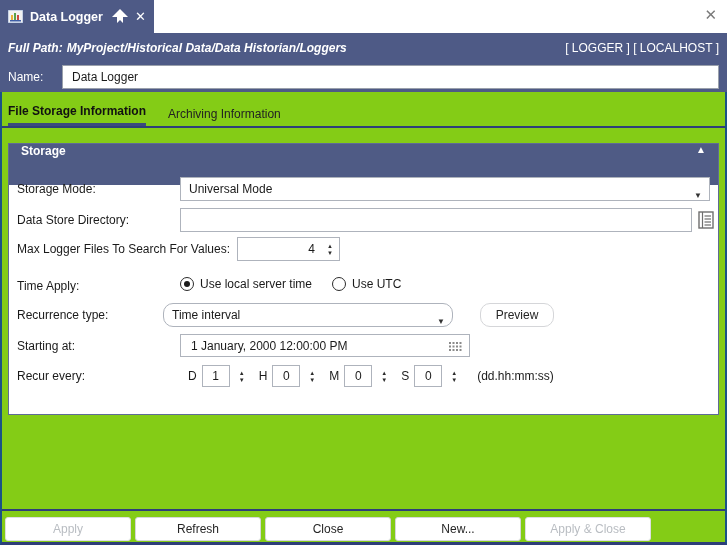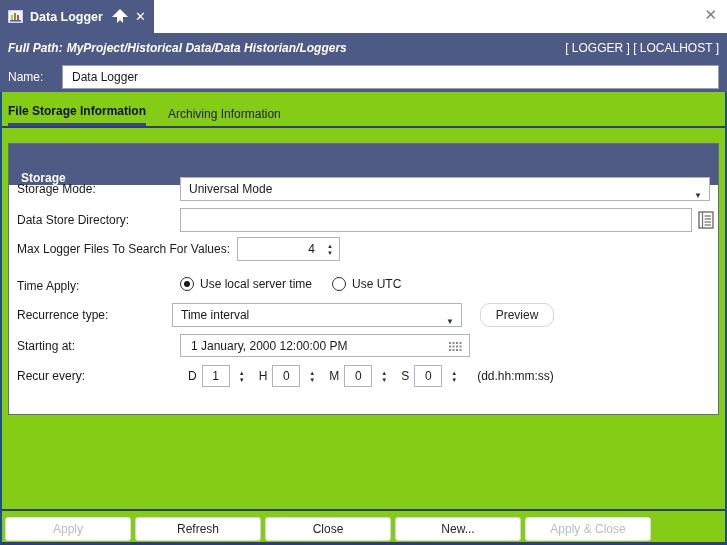--- a/index.html
+++ b/index.html
@@ -35,21 +35,21 @@
   .tabstrip { position:absolute; left:8px; top:100px; height:26px; display:flex; gap:22px; align-items:flex-end; }
   .pg-tab { padding:2px 0 5px 0; cursor:pointer; white-space:nowrap; }
   .pg-tab.active { font-weight:bold; color:#111; border-bottom:3px solid #3b4a7e; }
   .pg-tab.inactive { color:#222; }
   .hrule { position:absolute; left:0; top:126px; width:727px; height:2px; background:#2e3e79; }
 
   
   .groupbox { position:absolute; left:8px; top:143px; width:711px; height:272px;
     border:1px solid #5f6b96; background:#fff; }
   .gb-header { position:absolute; left:0; top:0; right:0; height:41px; background:#4f5b85;
-    color:#fff; display:flex; align-items:flex-end; padding:0 12px; font-weight:bold; }
+    color:#fff; display:flex; align-items:flex-start; padding:0 12px; font-weight:bold; }
   .gb-collapse { margin-left:auto; font-size:10px; cursor:pointer; }
 
   .row-label { position:absolute; left:8px; height:24px; line-height:24px; white-space:nowrap; }
   .ctl { position:absolute; height:24px; border:1px solid #aeb3bc; background:#fff; }
   .dropdown { padding:0 20px 0 8px; line-height:22px; cursor:pointer; }
   .dd-arrow { position:absolute; right:7px; top:7px; font-size:8px; color:#333; }
   .txt-input { font:inherit; color:#1a1a1a; padding:0 8px; }
 
   .browse-btn { position:absolute; width:20px; height:24px; display:flex; align-items:center;
     justify-content:center; cursor:pointer; background:#fff; }
@@ -173,21 +173,21 @@
 
     <div class="row-label" style="top:130px;">Time Apply:</div>
     <div class="radio-row" style="left:171px; top:133px;">
       <span class="radio checked"></span>
       <span class="radio-label">Use local server time</span>
       <span class="radio"></span>
       <span class="radio-label">Use UTC</span>
     </div>
 
     <div class="row-label" style="top:159px;">Recurrence type:</div>
-    <div class="ctl dropdown" style="left:163px; top:159px; width:290px;">
+    <div class="ctl dropdown" style="left:154px; top:159px; width:290px;border-radius:10px;">
       <span>Time interval</span>
       <span class="dd-arrow">▼</span>
     </div>
     <button class="btn preview-btn" style="left:471px; top:159px;">Preview</button>
 
     <div class="row-label" style="top:190px;">Starting at:</div>
     <div class="ctl date-input" style="left:171px; top:190px; width:290px; height:23px;">
       <span>1 January, 2000 12:00:00 PM</span>
       <span class="grid-ic">
         <svg width="13" height="10" viewBox="0 0 13 10">

